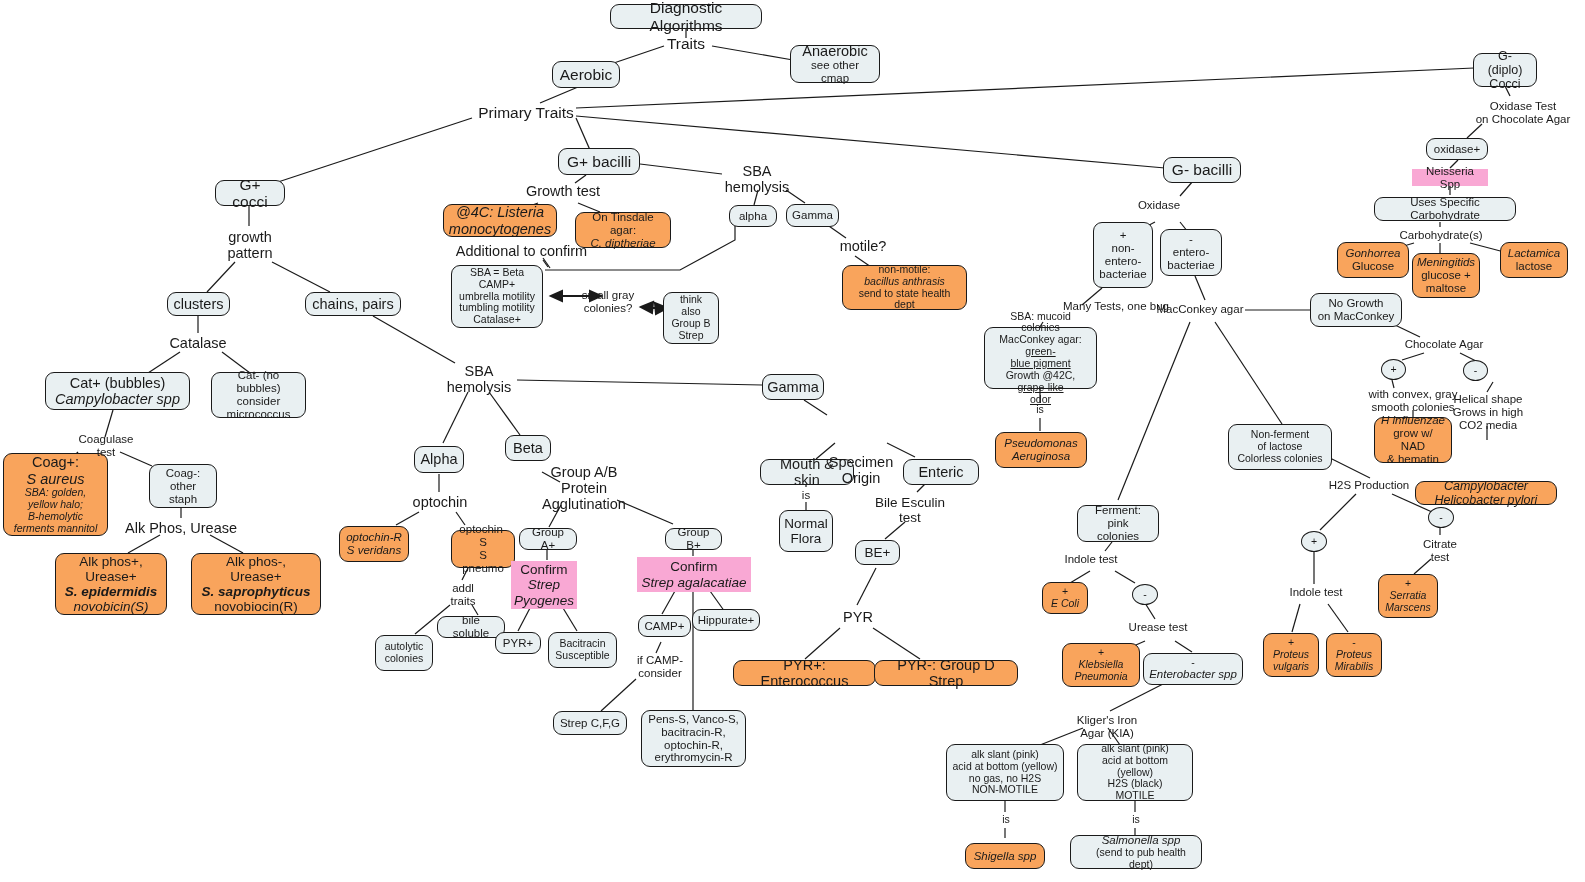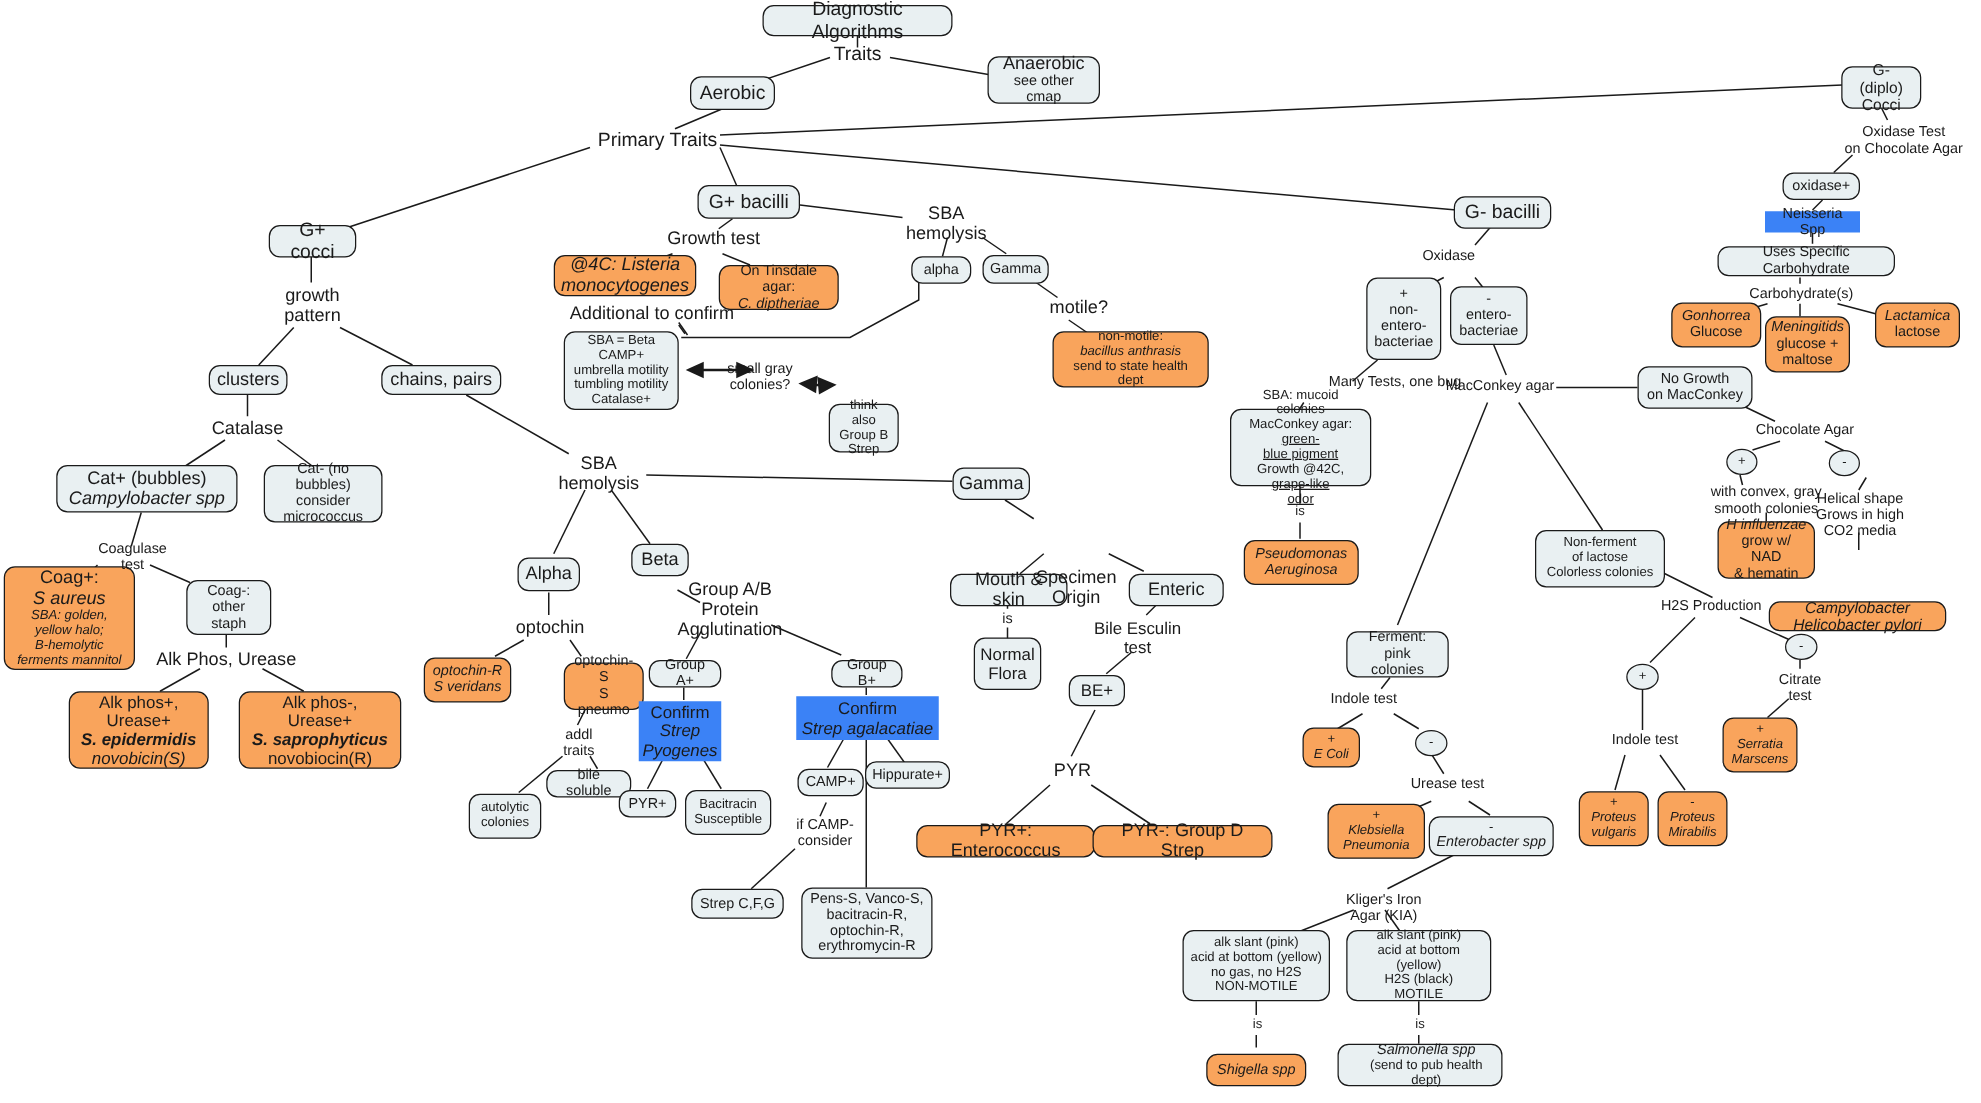--- a/index.html
+++ b/index.html
@@ -18,21 +18,21 @@
     border:1px solid #1a1a1a;
     border-radius:9px;
     background:#e9f0f2;
     color:#1a1a1a;
     line-height:1.13;
     padding:2px 5px;
     z-index:3;
   }
   .node.orange{background:#f8a councilor;}
   .node.orange{background:#f9a45c;}
-  .node.hl{border:none;border-radius:0;background:#3b82f6;padding:1px 4px;}
+  .node.hl{border:none;border-radius:0;background:#f9a8d4;padding:1px 4px;}
   .node.circ{border-radius:50%;padding:0;}
   .lbl{ 
     position:absolute;
     display:flex;flex-direction:column;align-items:center;justify-content:center;
     text-align:center;color:#1a1a1a;background:transparent;
     line-height:1.12;z-index:4;
   }
   .f16{font-size:15.5px;}
   .f15{font-size:14.5px;}
   .f14{font-size:13.5px;}
@@ -313,21 +313,21 @@
     <span class="f14 it">novobicin(S)</span>
   </div>
 
   <div class="node orange" style="left:191px;top:553px;width:130px;height:62px;">
     <span class="f14">Alk phos-,</span>
     <span class="f14">Urease+</span>
     <span class="f14 it bd">S. saprophyticus</span>
     <span class="f14">novobiocin(R)</span>
   </div>
 
-  <div class="lbl f15" style="left:494px;top:182px;width:114px;height:18px;align-items:flex-end;">
+  <div class="lbl f15" style="left:506px;top:182px;width:114px;height:18px;">
     <span>Growth test</span>
   </div>
 
   <div class="node orange" style="left:443px;top:204px;width:114px;height:33px;">
     <span class="f15 it">@4C: Listeria</span>
     <span class="f15 it">monocytogenes</span>
   </div>
 
   <div class="node orange" style="left:575px;top:212px;width:96px;height:36px;">
     <span class="f12">On Tinsdale agar:</span>
@@ -344,21 +344,21 @@
     <span class="f11">umbrella motility</span>
     <span class="f11">tumbling motility</span>
     <span class="f11">Catalase+</span>
   </div>
 
   <div class="lbl f12" style="left:570px;top:288px;width:76px;height:28px;">
     <span>small gray</span>
     <span>colonies?</span>
   </div>
 
-  <div class="node" style="left:663px;top:292px;width:56px;height:39px;margin-top:31px;">
+  <div class="node" style="left:663px;top:292px;width:56px;height:52px;">
     <span class="f11">think also</span>
     <span class="f11">Group B</span>
     <span class="f11">Strep</span>
   </div>
 
   <div class="lbl f15" style="left:716px;top:162px;width:82px;height:34px;">
     <span>SBA</span>
     <span>hemolysis</span>
   </div>
 

